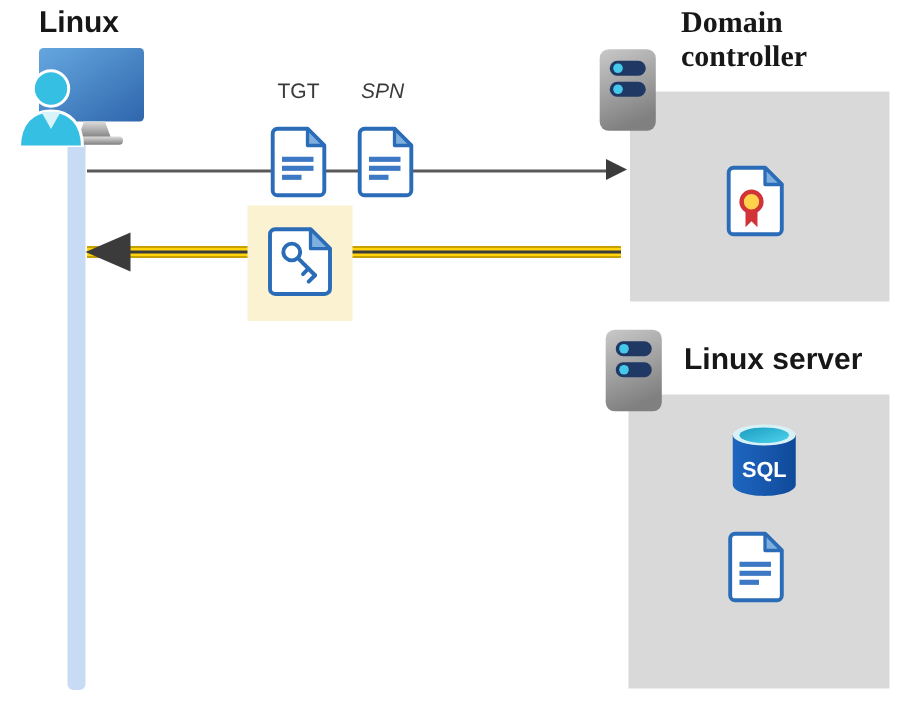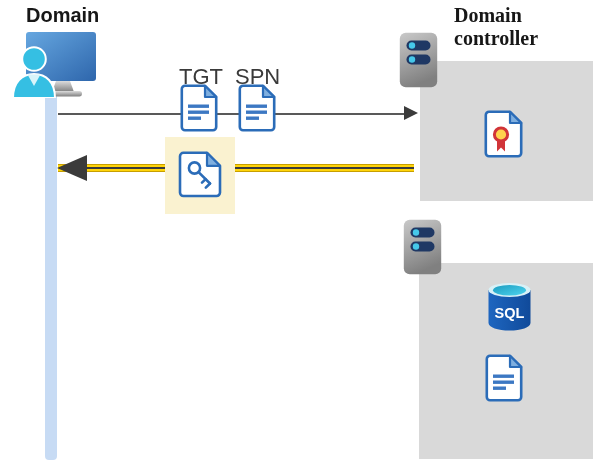--- a/index.html
+++ b/index.html
@@ -2,21 +2,21 @@
 <html style="--heading-text: #171717; --label-text: #3A3A3A; --box-gray: #D9D9D9; --lifeline-blue: #C7DBF4; --doc-blue: #2B6CB8; --doc-line-blue: #3C78C3; --doc-fold-blue: #7FAFDF; --server-navy: #1F3864; --server-dot-cyan: #45C8EA; --person-cyan: #35BFE3; --highlight-cream: #FAF2D0; --arrow-yellow: #FFD40A; --arrow-yellow-edge: #C79F00; --arrow-dark: #3B3B3B; --request-gray: #595959; --sql-body-blue: #1558B0; --sql-top-teal: #35BFDC; --cert-red: #D13438; --cert-gold: #FFD24C;"><head>
 <meta charset="utf-8">
 <style>
   html,body{margin:0;padding:0;background:#fff;}
   .canvas{
     position:relative; width:600px; height:468px; background:#fff;
     font-family:"Liberation Sans", sans-serif; overflow:hidden;
   }
   .abs{position:absolute;}
   .heading{font-weight:700; font-size:20px; line-height:1.15; color:var(--heading-text);}
-  .plain-label{font-weight:400; font-size:22px; color:var(--label-text);margin-top:12px;}
+  .plain-label{font-weight:400; font-size:14px; color:var(--label-text);}
   .filename{font-weight:400; font-size:20px; color:var(--label-text); text-align:center;}
 
   .gray-box{background:var(--box-gray); z-index:1;}
   .lifeline{background:var(--lifeline-blue); border-radius:4px; z-index:1;}
 
   
   .req-line{height:2px; background:var(--request-gray); z-index:2;}
   .req-head{width:0; height:0; border-top:7px solid transparent; border-bottom:7px solid transparent;
             border-left:14px solid var(--arrow-dark); z-index:2;}
 
@@ -40,21 +40,21 @@
   .seal{fill:var(--cert-gold); stroke:var(--cert-red); stroke-width:3;}
   .ribbon{fill:var(--cert-red);}
   .person{fill:var(--person-cyan); stroke:#fff; stroke-width:2;}
   .sql-label{fill:#fff; font-family:"Liberation Sans",sans-serif; font-weight:700; font-size:14.5px;}
 </style>
 </head>
 <body>
 
 <div class="canvas">
 
-  <div class="abs heading" style="left:26px; top:4px;">Domain</div>
+  <div class="abs heading" style="left:26px; top:4px;">Linux</div>
 
   <svg class="abs icon" style="left:10px; top:30px;" width="92" height="68" viewBox="0 0 92 68">
     <defs>
       <linearGradient id="mon" x1="0" y1="0" x2="1" y2="1">
         <stop offset="0" stop-color="#66A7E0"></stop>
           <stop offset="1" stop-color="#2E66AC"></stop>
       </linearGradient>
       <linearGradient id="stg" x1="0" y1="0" x2="0" y2="1">
         <stop offset="0" stop-color="#DCDCDC"></stop>
           <stop offset="1" stop-color="#7F7F7F"></stop>
@@ -71,21 +71,21 @@
       <circle class="person" cx="24" cy="29" r="11.8"></circle>
     </g>
   </svg>
 
   <div class="abs lifeline" style="left:45px; top:93px; width:12px; height:367px;"></div>
 
   <div class="abs req-line" style="left:58px; top:113px; width:348px;"></div>
   <div class="abs req-head" style="left:404px; top:106px;"></div>
 
   <div class="abs plain-label" style="left:179px; top:52px; width:40px; text-align:center;">TGT</div>
-  <div class="abs plain-label" style="left:235px; top:52px; width:40px; text-align:center;">SPN</div>
+  <div class="abs plain-label" style="left:235px; top:52px; width:40px; text-align:center;font-style:italic;">SPN</div>
 
   <svg class="abs icon" style="left:180px; top:84px;" width="38" height="48" viewBox="0 0 38 48">
     <path class="doc-page" d="M25 1.8 H5 A3.2 3.2 0 0 0 1.8 5 V43 A3.2 3.2 0 0 0 5 46.2 H33 A3.2 3.2 0 0 0 36.2 43 V13 Z"></path>
     <path class="doc-fold" d="M25 1.8 V13 H36.2 Z"></path>
     <rect class="doc-line" x="8" y="20.5" width="21" height="3.4"></rect>
     <rect class="doc-line" x="8" y="26.5" width="21" height="3.4"></rect>
     <rect class="doc-line" x="8" y="32.5" width="13" height="3.4"></rect>
   </svg>
 
   <svg class="abs icon" style="left:238px; top:84px;" width="38" height="48" viewBox="0 0 38 48">
@@ -142,20 +142,21 @@
         <stop offset="0" stop-color="#C9C9C9"></stop>
           <stop offset="1" stop-color="#808080"></stop>
       </linearGradient>
     </defs>
     <rect x="0.8" y="0.8" width="37.4" height="54.4" rx="6" fill="url(#sg2)"></rect>
     <rect class="srv-pill" x="7.5" y="8.5" width="24" height="10" rx="5"></rect>
     <rect class="srv-pill" x="7.5" y="22.5" width="24" height="10" rx="5"></rect>
     <circle class="srv-dot" cx="13" cy="13.5" r="3.2"></circle>
     <circle class="srv-dot" cx="13" cy="27.5" r="3.2"></circle>
   </svg>
+  <div class="abs heading" style="left:456px; top:229px;">Linux server</div>
   <div class="abs gray-box" style="left:419px; top:263px; width:174px; height:196px;"></div>
 
   <svg class="abs icon" style="left:487px; top:281px;" width="45" height="51" viewBox="0 0 45 51">
     <defs>
       <linearGradient id="sqlb" x1="0" y1="0" x2="1" y2="0">
         <stop offset="0" stop-color="#1E66C0"></stop>
           <stop offset="1" stop-color="#104A9A"></stop>
       </linearGradient>
       <linearGradient id="sqlt" x1="0" y1="0" x2="1" y2="1">
         <stop offset="0" stop-color="#1B9CC0"></stop>

